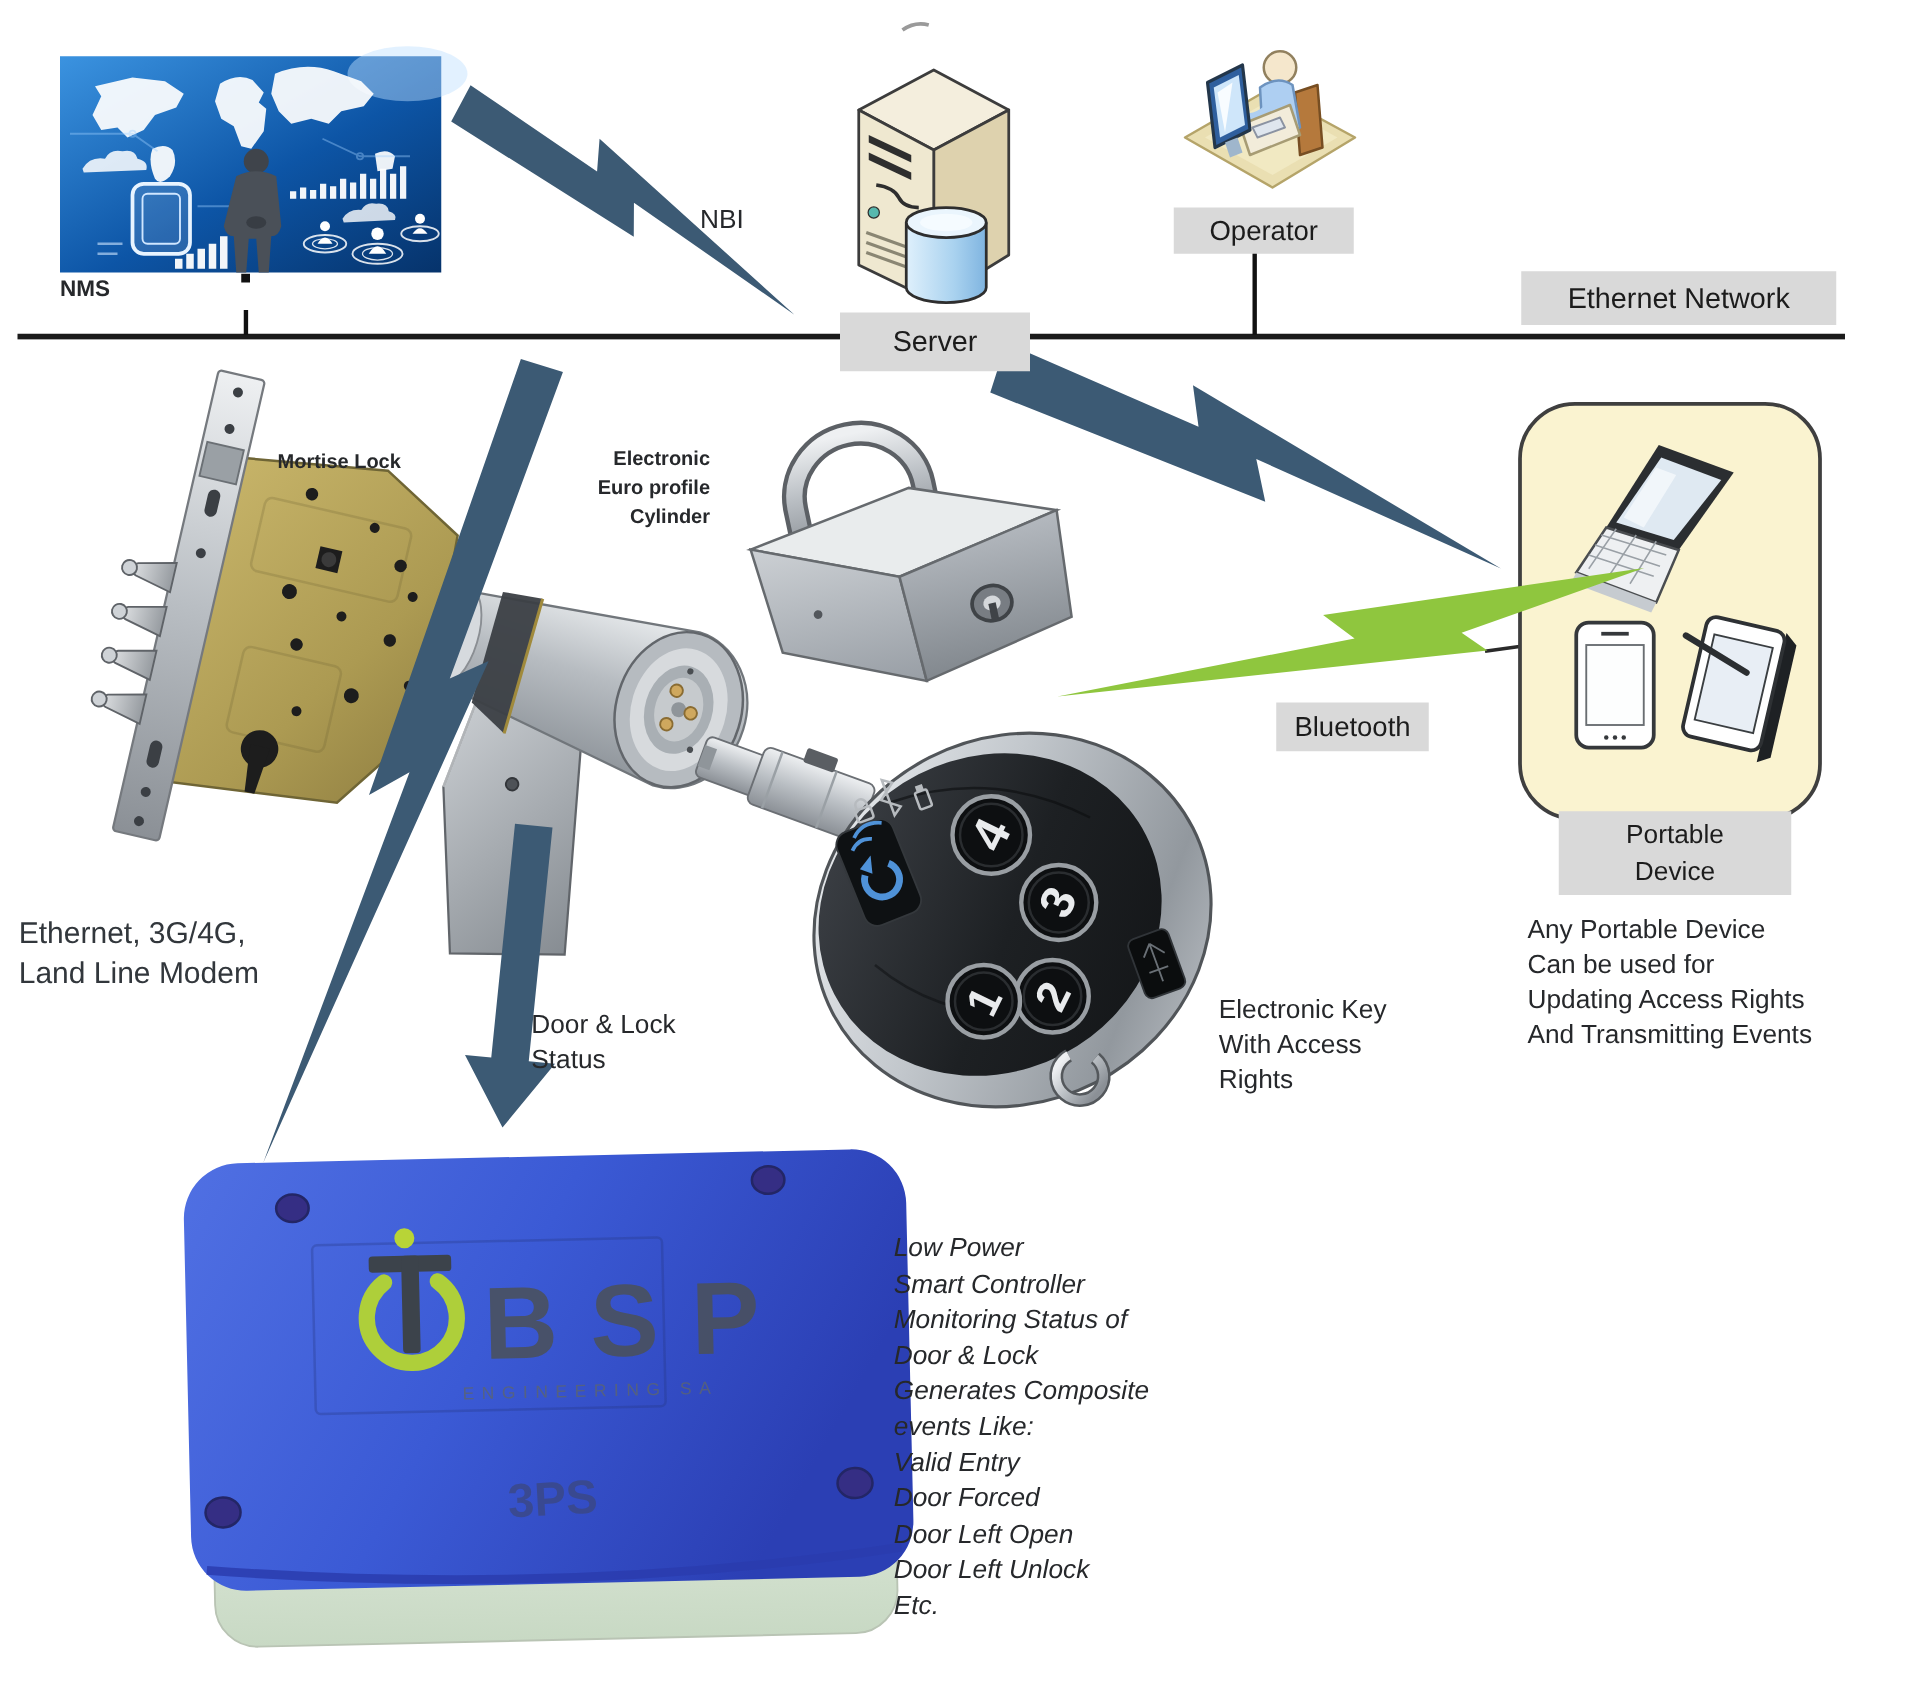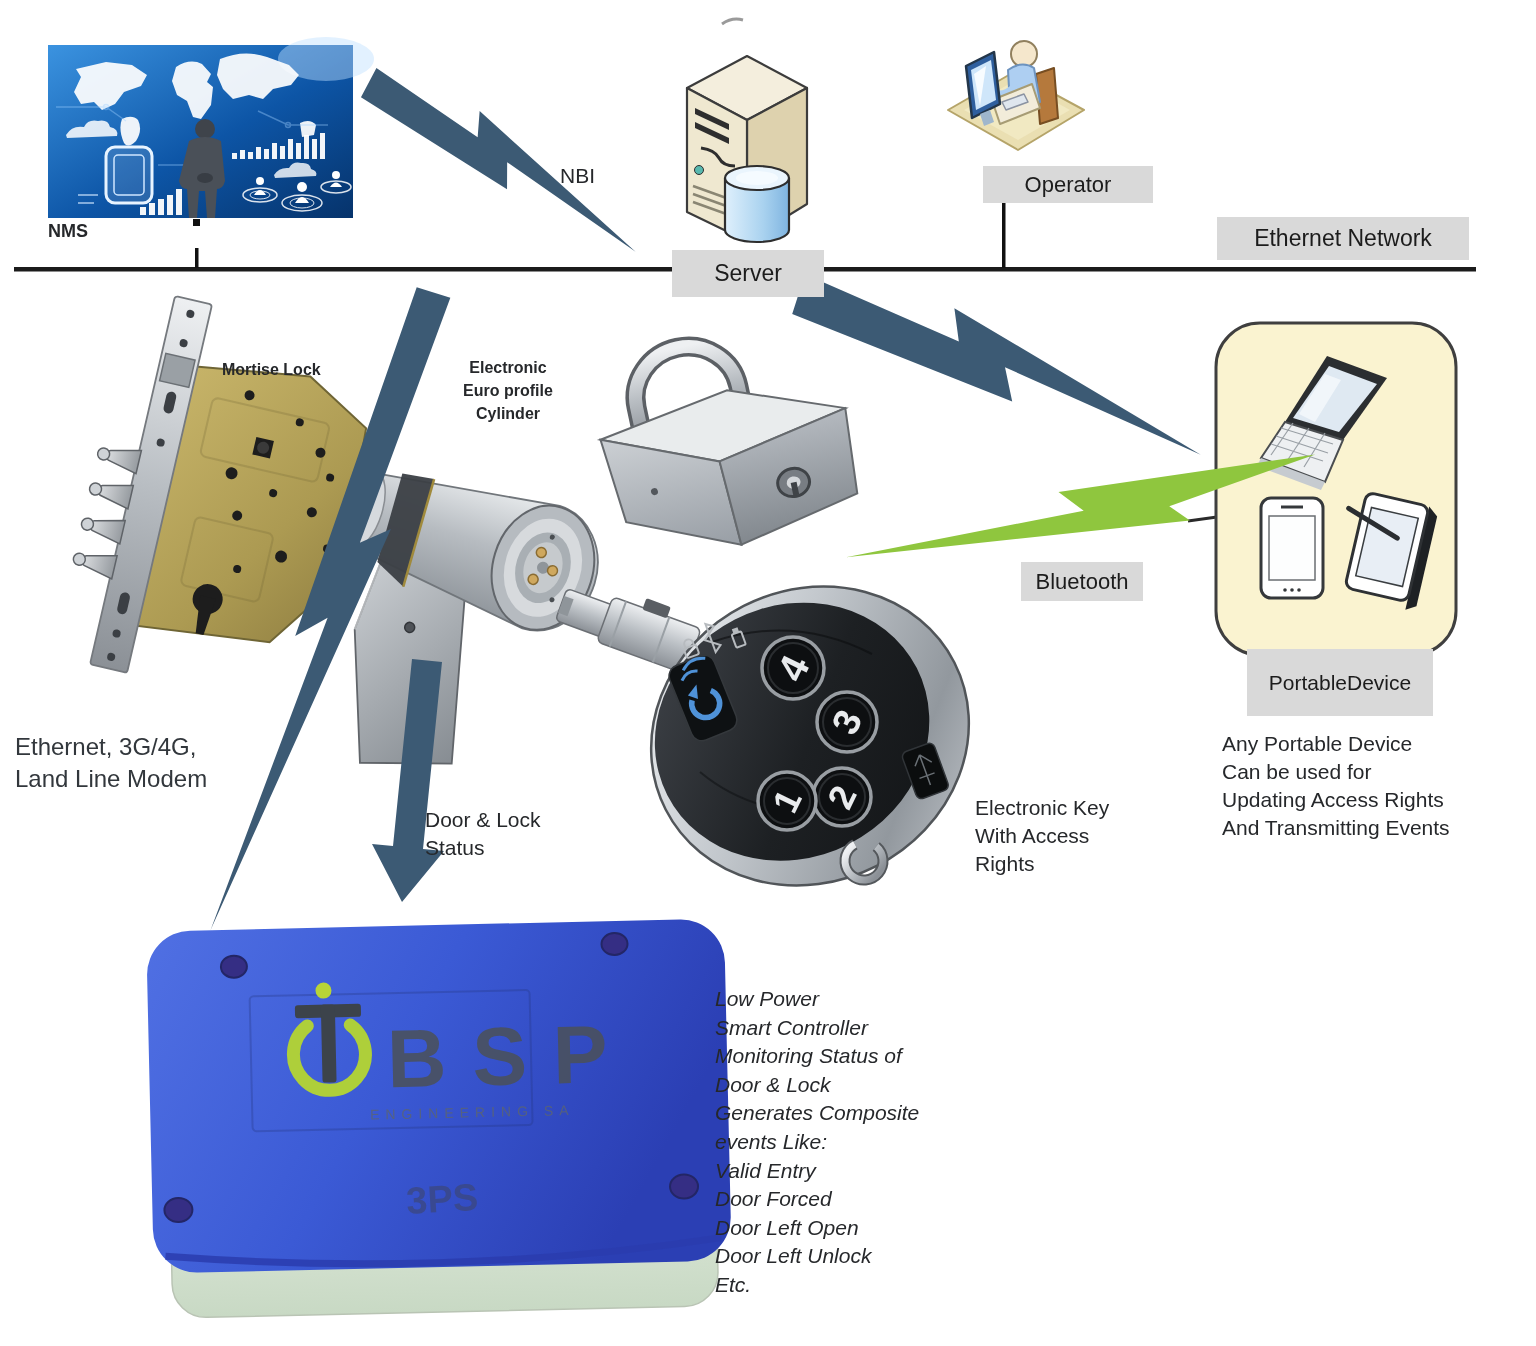--- a/index.html
+++ b/index.html
@@ -401,30 +401,30 @@
     <g>
       <circle cx="864" cy="861" r="19" fill="none" stroke="#54585c" stroke-width="11" stroke-dasharray="96 24" transform="rotate(-50 864 861)"></circle>
       <circle cx="864" cy="861" r="19" fill="none" stroke="url(#gMetal)" stroke-width="7" stroke-dasharray="96 24" transform="rotate(-50 864 861)"></circle>
     </g>
   </g>
 </svg>
 
 <div class="plain bold" style="left:48px;top:221px;width:305px;font-size:18px;">NMS</div>
 <div class="plain" style="left:560px;top:164px;width:70px;font-size:21px;">NBI</div>
 <div class="lbl" style="left:672px;top:250px;width:152px;height:47px;">Server</div>
-<div class="lbl" style="left:939px;top:166px;width:170px;height:37px;font-size:22px;margin-left:44px;">Operator</div>
+<div class="lbl" style="left:939px;top:166px;width:144px;height:37px;font-size:22px;">Operator</div>
 <div class="lbl" style="left:1217px;top:217px;width:252px;height:43px;">Ethernet Network</div>
 <div class="plain bold" style="left:222px;top:317px;width:130px;font-size:16px;margin-top:44px;">Mortise Lock</div>
-<div class="plain bold lines" style="left:448px;top:356px;width:120px;font-size:16px;line-height:23px;text-align:center;">
+<div class="plain bold lines" style="left:448px;top:356px;width:120px;font-size:16px;line-height:23px;text-align:right;">
       <div>Electronic</div>
       <div>Euro profile</div>
       <div>Cylinder</div>
     </div>
 <div class="lbl" style="left:1021px;top:562px;width:122px;height:39px;font-size:22px;">Bluetooth</div>
-<div class="lbl lines" style="left:1247px;top:649px;width:186px;height:67px;font-size:21px;flex-direction:row;line-height:30px;">
+<div class="lbl lines" style="left:1247px;top:649px;width:186px;height:67px;font-size:21px;flex-direction:column;line-height:30px;">
       <div>Portable</div>
       <div>Device</div>
     </div>
 <div class="plain lines" style="left:15px;top:731px;width:240px;font-size:24px;line-height:32px;color:#32373c;">
       <div>Ethernet, 3G/4G,</div>
       <div>Land Line Modem</div>
     </div>
 <div class="plain lines" style="left:425px;top:806px;width:165px;font-size:21px;line-height:28px;">
       <div>Door &amp; Lock</div>
       <div>Status</div>

